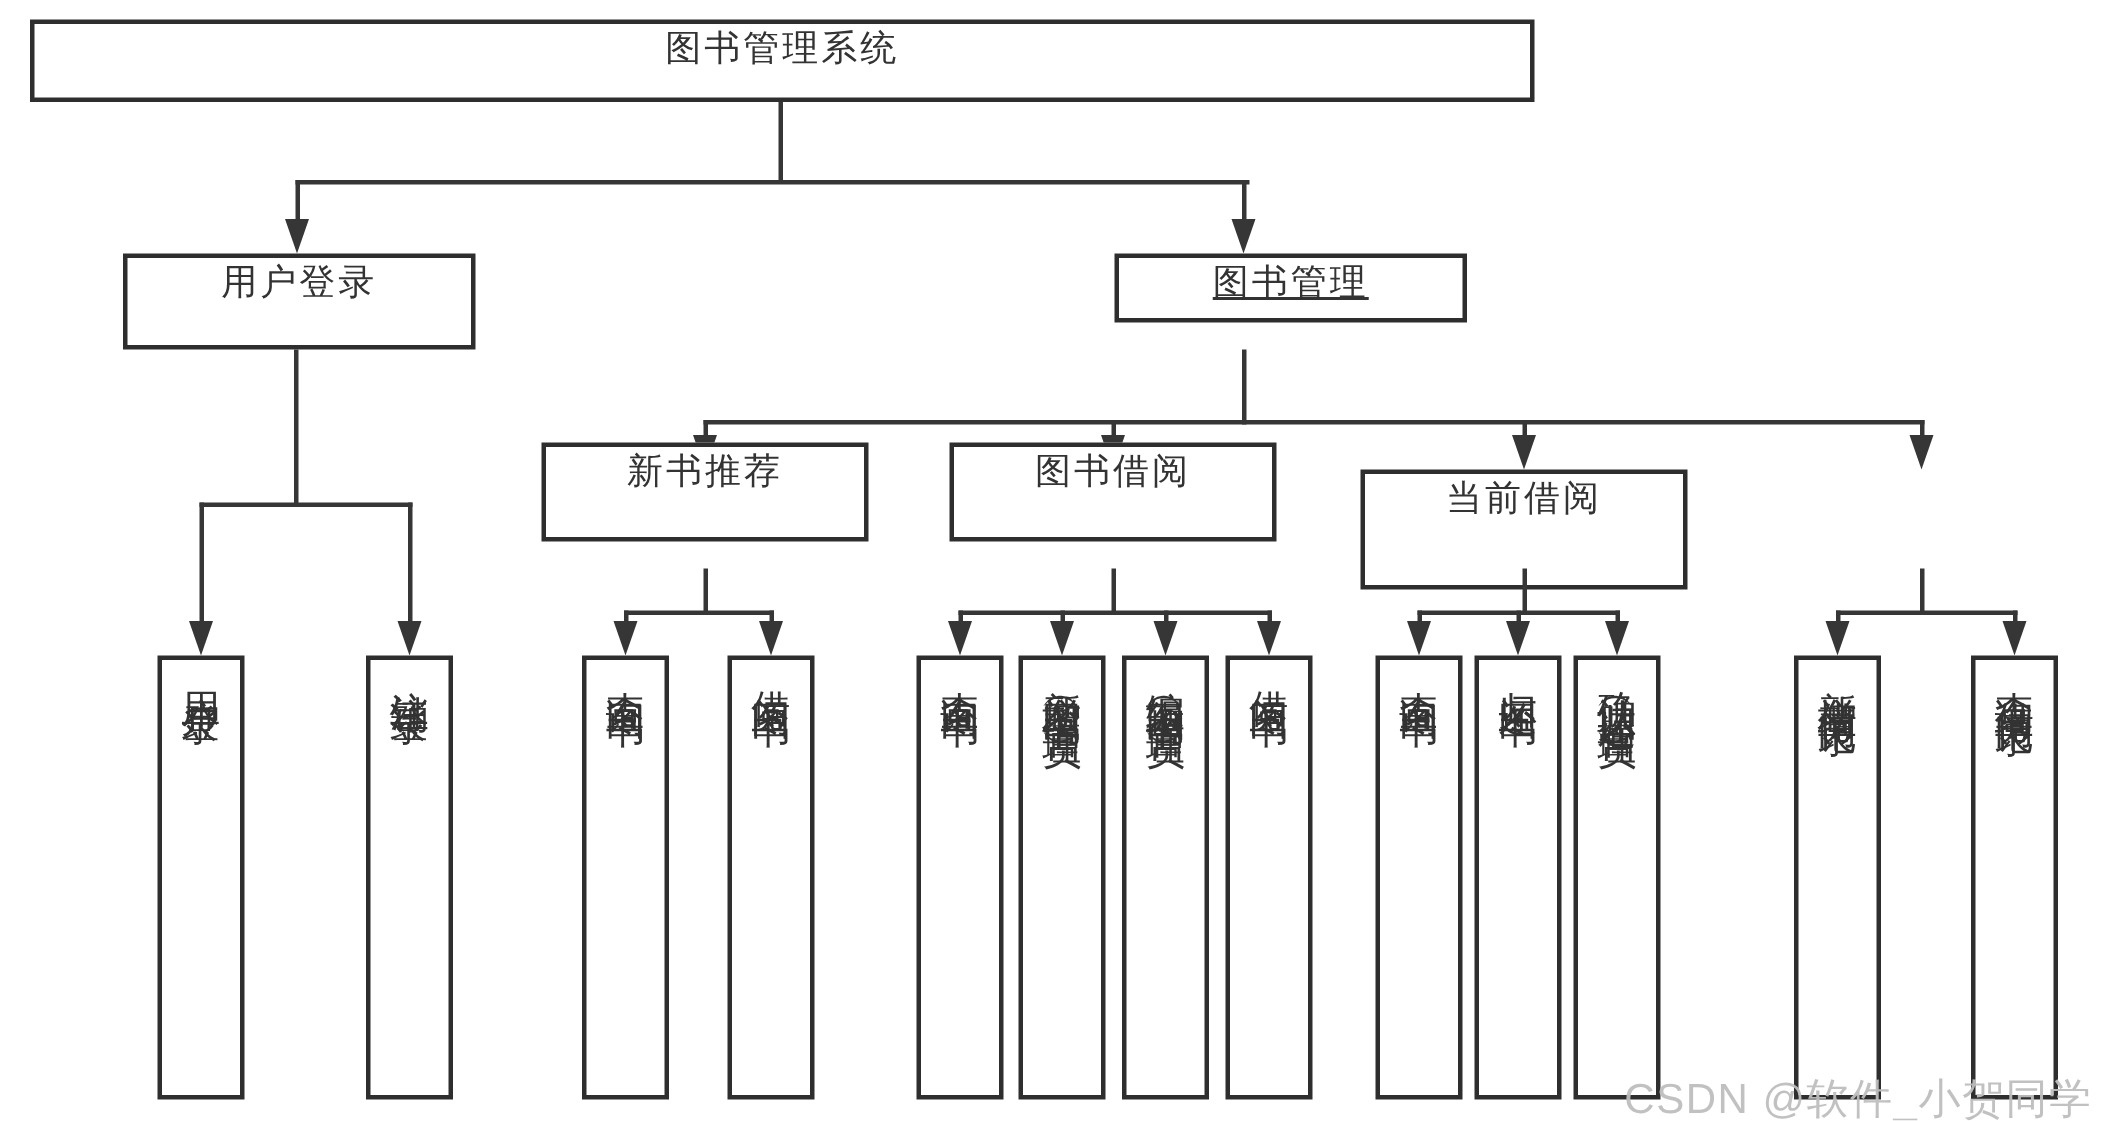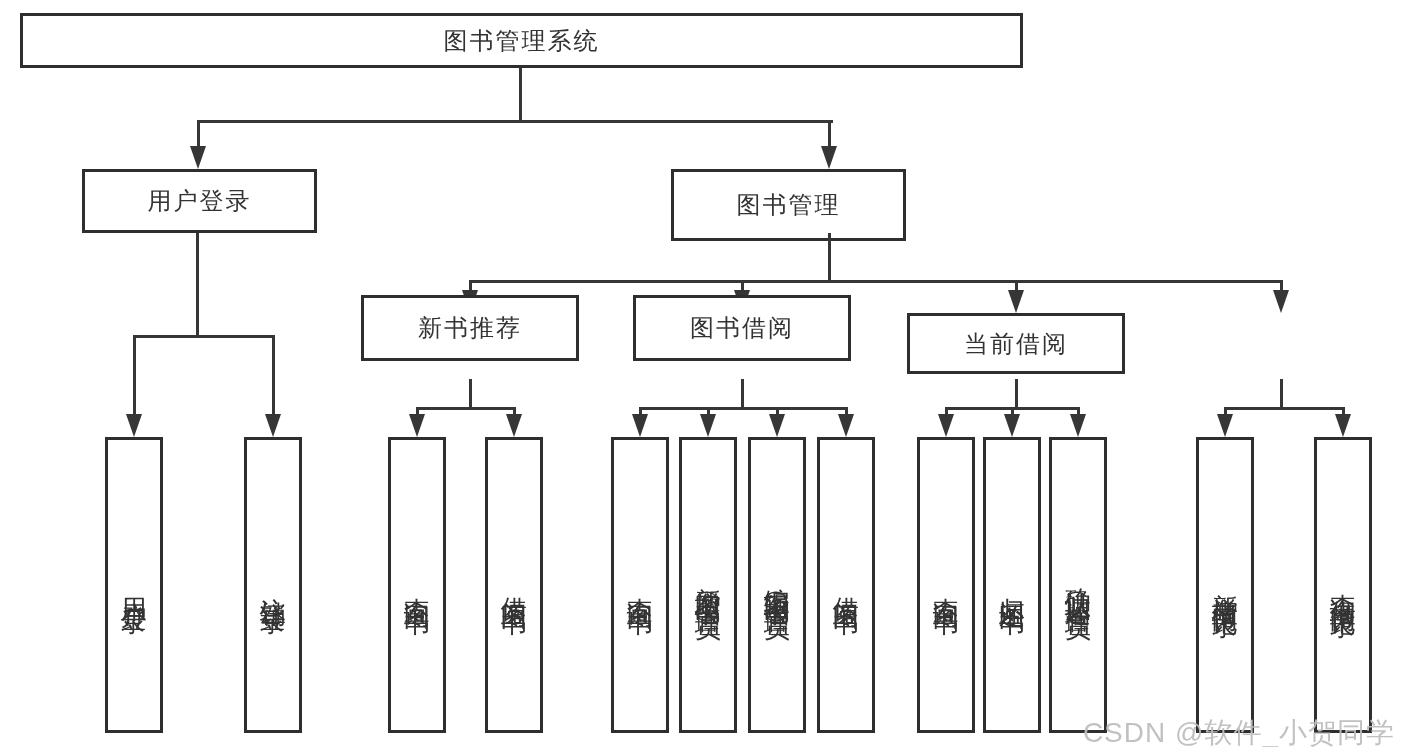--- a/index.html
+++ b/index.html
@@ -10,21 +10,21 @@
     background: #ffffff;
     font-family: "Liberation Sans", sans-serif;
     overflow: hidden;
   }
   .box {
     position: absolute;
     box-sizing: border-box;
     border: 3px solid #2e2e2e;
     background: #ffffff;
     display: flex;
-    align-items: center;
+    align-items: flex-start;
     justify-content: center;
     color: #333333;
   }
   .hlabel {
     font-size: 24px;
     letter-spacing: 2px;
     white-space: nowrap;
   }
   .vlabel {
     writing-mode: vertical-rl;
@@ -68,21 +68,21 @@
   <div class="line" style="left:519px; top:68px; width:3px; height:54px;"></div>
   <div class="line" style="left:197px; top:120px; width:636px; height:3px;"></div>
   <div class="line" style="left:197px; top:120px; width:3px; height:30px;"></div>
   <div class="line" style="left:828px; top:120px; width:3px; height:30px;"></div>
   <div class="arrow" style="left:190px; top:146px;"></div>
   <div class="arrow" style="left:821px; top:146px;"></div>
 
   <div class="box" style="left:82px; top:169px; width:235px; height:64px;">
     <span class="hlabel">用户登录</span>
   </div>
-  <div class="box" style="left:671px; top:169px; width:235px; height:72px;">
+  <div class="box" style="left:743px; top:169px; width:235px; height:46px;text-decoration:underline;">
     <span class="hlabel">图书管理</span>
   </div>
 
   <div class="line" style="left:196px; top:233px; width:3px; height:105px;"></div>
   <div class="line" style="left:133px; top:335px; width:142px; height:3px;"></div>
   <div class="line" style="left:133px; top:335px; width:3px; height:82px;"></div>
   <div class="line" style="left:272px; top:335px; width:3px; height:82px;"></div>
   <div class="arrow" style="left:126px; top:414px;"></div>
   <div class="arrow" style="left:265px; top:414px;"></div>
 
@@ -103,21 +103,21 @@
   <div class="arrow" style="left:734px; top:290px;"></div>
   <div class="arrow" style="left:1008px; top:290px;"></div>
   <div class="arrow" style="left:1273px; top:290px;"></div>
 
   <div class="box" style="left:361px; top:295px; width:218px; height:66px;">
     <span class="hlabel">新书推荐</span>
   </div>
   <div class="box" style="left:633px; top:295px; width:218px; height:66px;">
     <span class="hlabel">图书借阅</span>
   </div>
-  <div class="box" style="left:907px; top:313px; width:218px; height:61px;">
+  <div class="box" style="left:907px; top:313px; width:218px; height:80px;">
     <span class="hlabel">当前借阅</span>
   </div>
 
   <div class="line" style="left:469px; top:379px; width:3px; height:30px;"></div>
   <div class="line" style="left:741px; top:379px; width:3px; height:30px;"></div>
   <div class="line" style="left:1015px; top:379px; width:3px; height:30px;"></div>
   <div class="line" style="left:1280px; top:379px; width:3px; height:30px;"></div>
 
   <div class="line" style="left:416px; top:407px; width:100px; height:3px;"></div>
   <div class="line" style="left:639px; top:407px; width:209px; height:3px;"></div>

